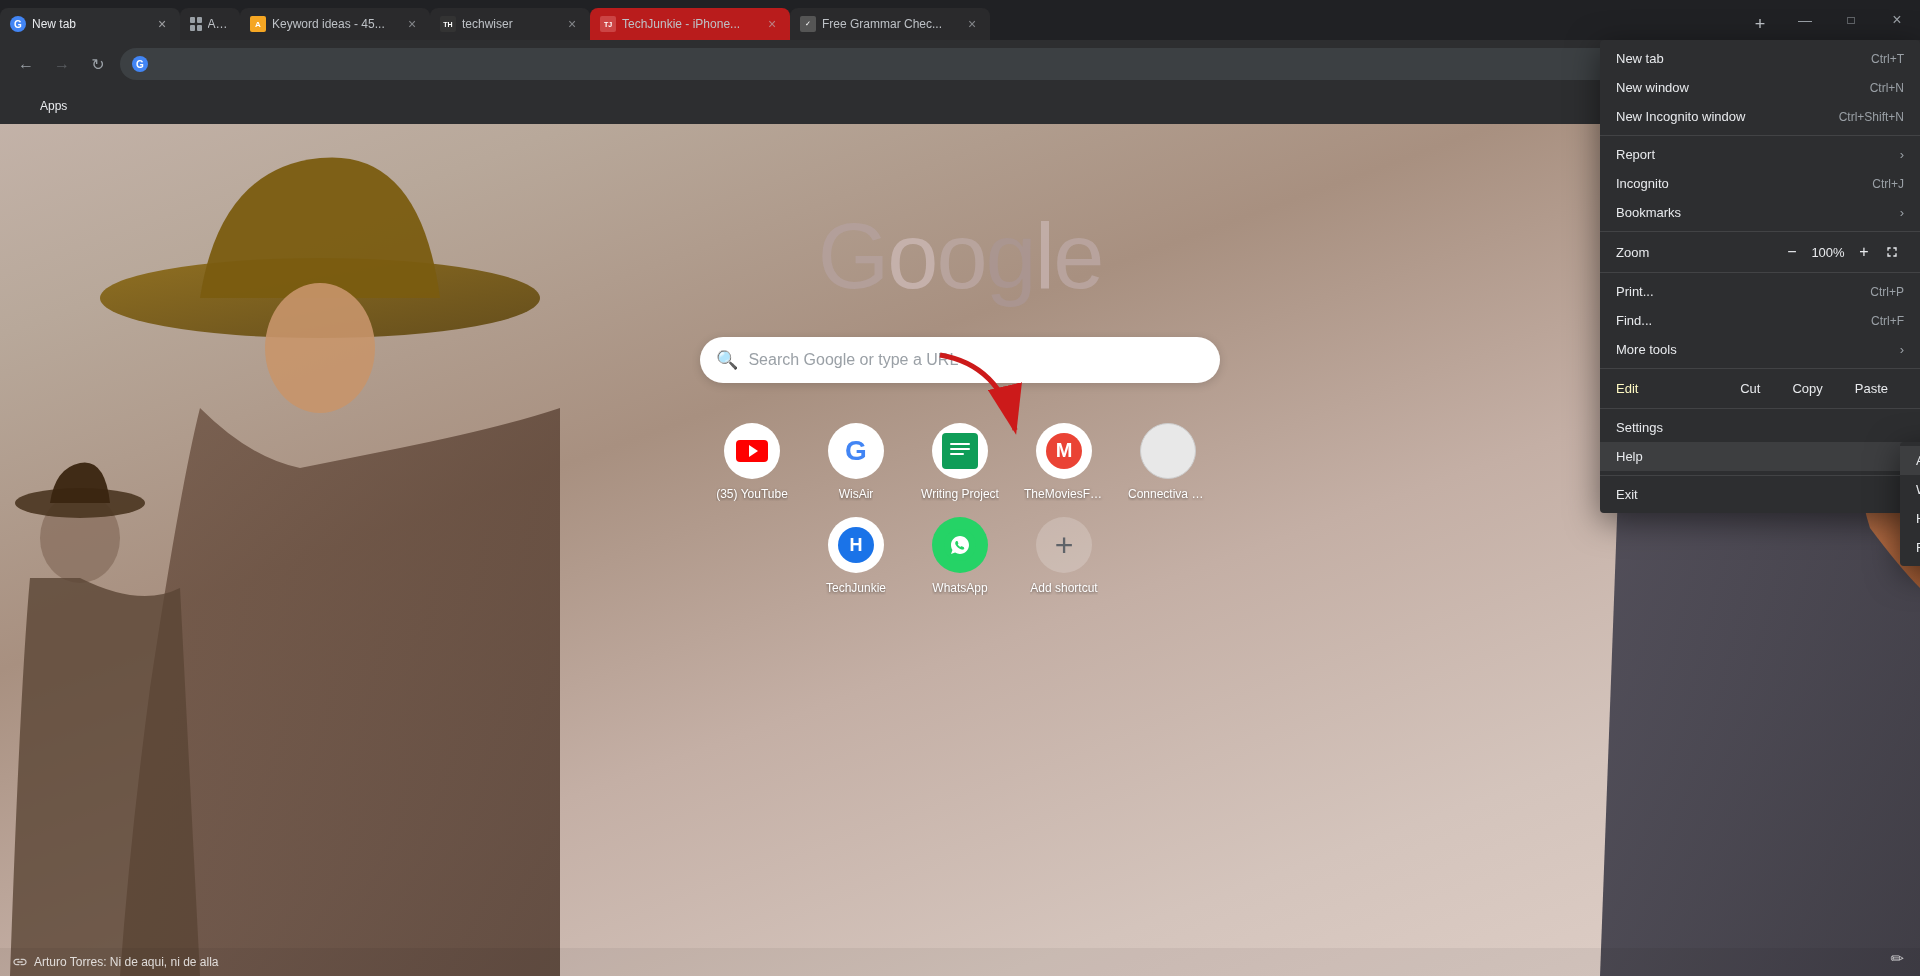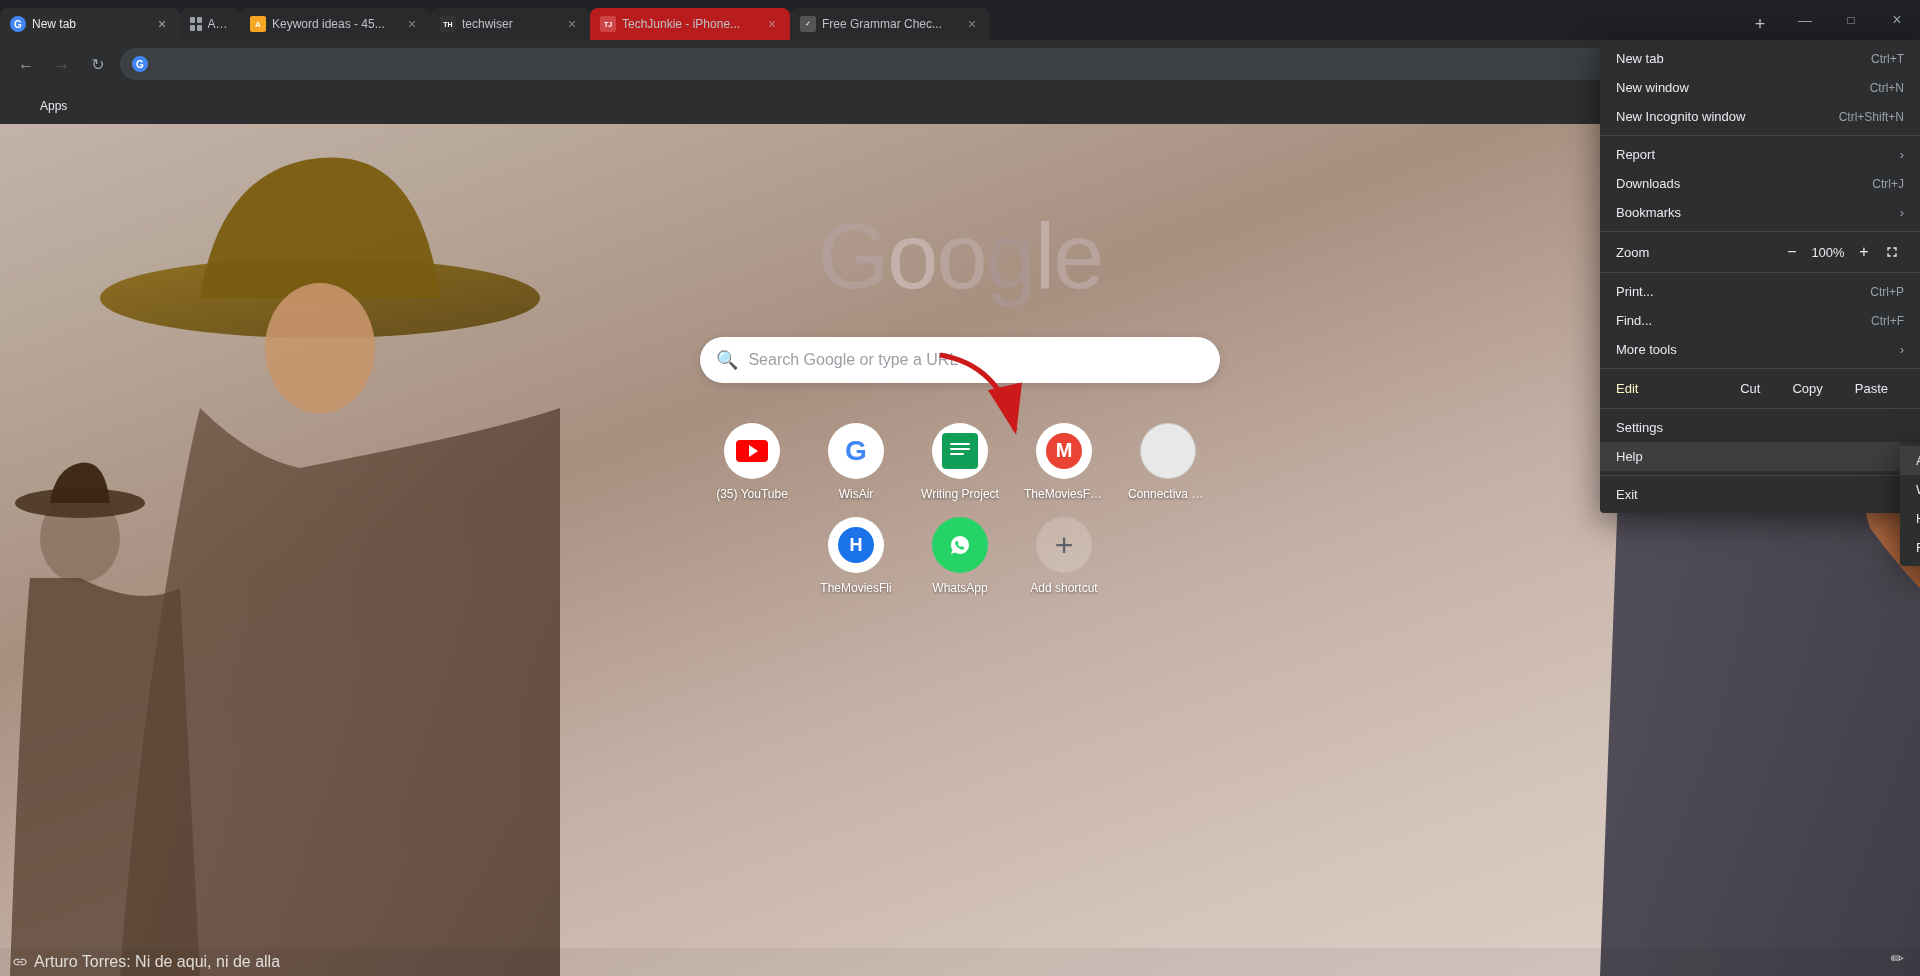--- a/index.html
+++ b/index.html
@@ -129,21 +129,21 @@
       height: 100px;
       z-index: 5;
     }
 
     
     .bottom-bar {
       position: absolute; bottom: 0; left: 0; right: 0; height: 28px;
       background: rgba(0,0,0,0.05); display: flex; align-items: center;
       padding: 0 12px; z-index: 10;
     }
-    .bottom-text { color: rgba(255,255,255,0.8); font-size: 16px; display: flex; align-items: center; gap: 6px; }
+    .bottom-text { color: rgba(255,255,255,0.8); font-size: 12px; display: flex; align-items: center; gap: 6px; }
     .pencil-icon { position: absolute; right: 16px; bottom: 8px; color: rgba(255,255,255,0.7); font-size: 16px; cursor: pointer; }
 
     
     .context-menu {
       position: absolute; top: 40px; right: 0; width: 320px;
       background: #2d2e30; border-radius: 4px;
       box-shadow: 0 8px 32px rgba(0,0,0,0.5);
       z-index: 1000; padding: 4px 0; color: #e8eaed; font-size: 13px;
     }
     .menu-separator { height: 1px; background: rgba(255,255,255,0.1); margin: 4px 0; }
@@ -405,21 +405,21 @@
         <span class="shortcut-label">Connectiva S...</span>
       </div>
 
       <div class="shortcut-item">
         <div class="shortcut-icon" style="background:white;">
           <svg width="36" height="36" viewBox="0 0 36 36">
               <rect width="36" height="36" rx="18" fill="#1a73e8"></rect>
               <text x="18" y="24" text-anchor="middle" fill="white" font-size="18" font-weight="bold">H</text>
             </svg>
         </div>
-        <span class="shortcut-label">TheMoviesFli</span>
+        <span class="shortcut-label">TechJunkie</span>
       </div>
 
       <div class="shortcut-item">
         <div class="shortcut-icon shortcut-wa">
           <svg width="32" height="32" viewBox="0 0 32 32">
               <circle cx="16" cy="16" r="16" fill="#25d366"></circle>
               <path d="M16 7C11.03 7 7 11.03 7 16c0 1.85.53 3.57 1.45 5.02L7 25l4.1-1.42C12.5 24.48 14.2 25 16 25c4.97 0 9-4.03 9-9s-4.03-9-9-9zm4.5 12.5c-.2.55-1.15 1.05-1.58 1.1-.4.05-.92.07-1.47-.09-.34-.1-.77-.24-1.33-.47-2.33-.99-3.85-3.34-3.97-3.5-.12-.16-.95-1.26-.95-2.4s.6-1.7.81-1.93c.21-.23.46-.29.61-.29h.44c.14 0 .33-.05.52.4l.75 1.87c.06.15.03.33-.06.47l-.38.49c-.08.1-.17.21-.07.4.26.48.7 1.05 1.13 1.43.49.44 1.02.73 1.3.81.19.06.41.02.56-.13l.3-.34c.2-.23.39-.15.64-.06l1.76.83c.25.12.41.18.47.28.06.1.06.58-.14 1.13z" fill="white"></path>
             </svg>
         </div>
         <span class="shortcut-label">WhatsApp</span>
@@ -469,21 +469,21 @@
       <span class="menu-row-shortcut">Ctrl+Shift+N</span>
     </div>
 
     <div class="menu-separator"></div>
 
     <div class="menu-row">
       <span class="menu-row-label">Report</span>
       <span class="menu-row-arrow">›</span>
     </div>
     <div class="menu-row">
-      <span class="menu-row-label">Downloads</span>
+      <span class="menu-row-label">Incognito</span>
       <span class="menu-row-shortcut">Ctrl+J</span>
     </div>
     <div class="menu-row">
       <span class="menu-row-label">Bookmarks</span>
       <span class="menu-row-arrow">›</span>
     </div>
 
     <div class="menu-separator"></div>
 
     <div class="menu-zoom-row">

